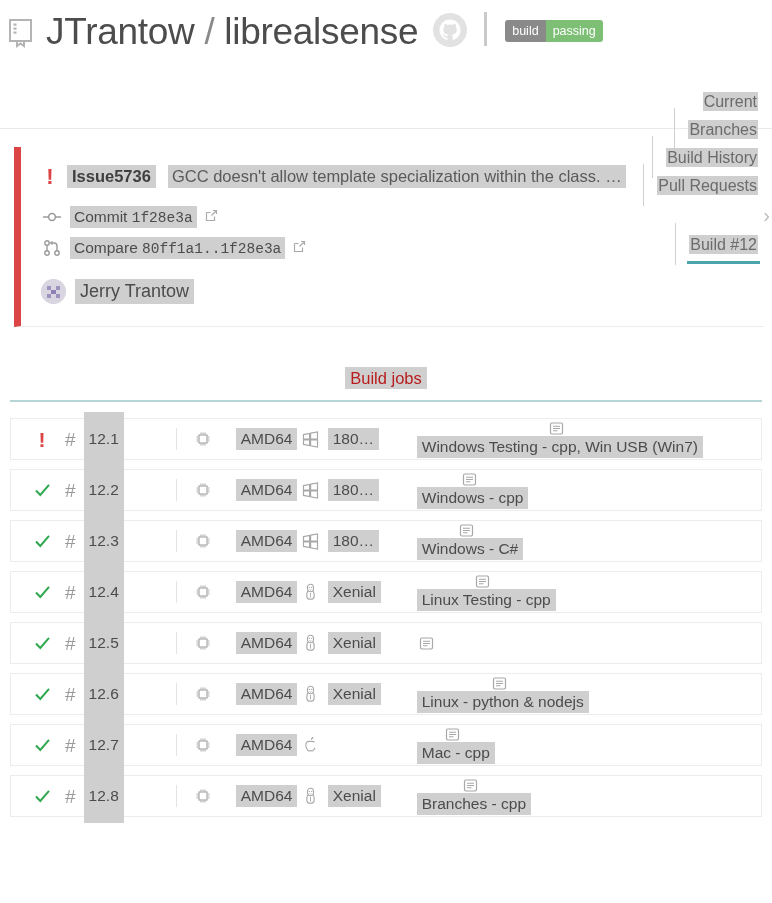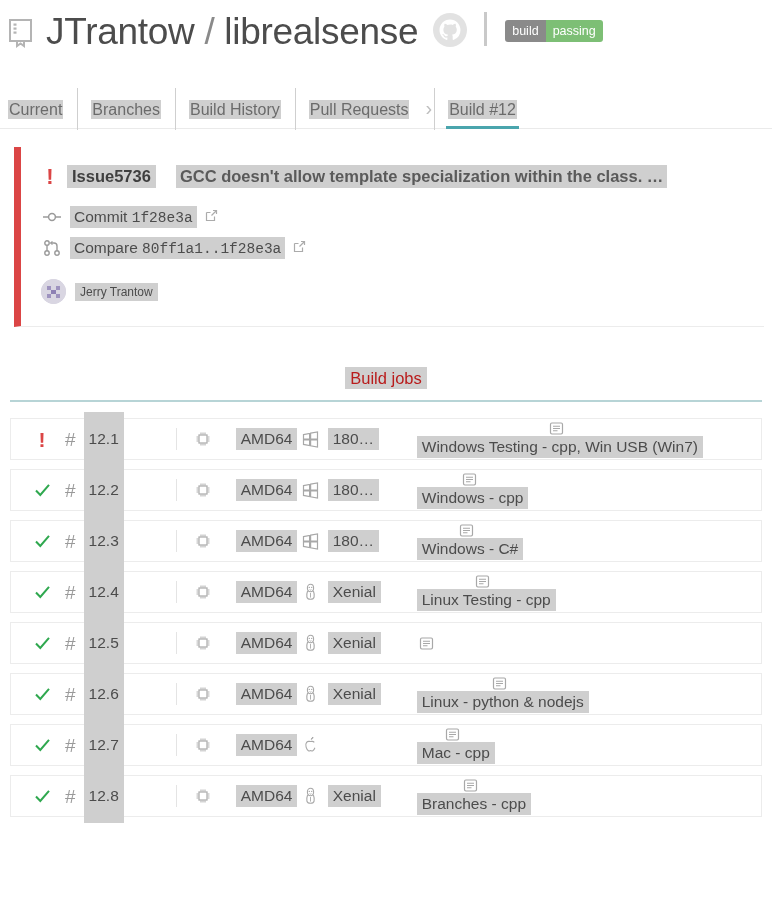--- a/index.html
+++ b/index.html
@@ -77,23 +77,23 @@
     margin-left: 16px;
     margin-top: -4px;
     flex: 0 0 auto;
   }
 
   
   .tabs {
     display: flex;
     align-items: flex-end;
     margin-top: 36px;
-    padding-left: 6px;
     height: 36px;
     position: relative;
+    flex-direction: column;
   }
   .tab {
     position: relative;
     font-size: 16px;
     color: #6b6b6b;
     padding: 0 14px 8px 14px;
     white-space: nowrap;
     line-height: 20px;
   }
   .tab:first-child { padding-left: 2px; }
@@ -160,24 +160,23 @@
     color: #3f3f3f;
     padding: 2px 5px;
     margin-left: 8px;
     white-space: nowrap;
   }
   .commit-msg {
     background: #cfcfcf;
     font-size: 16.5px;
     color: #5a5a5a;
     padding: 2px 4px;
-    margin-left: 20px;
+    margin-left: 12px;
     white-space: nowrap;
     overflow: hidden;
-    font-weight: bold;
   }
 
   .meta-row {
     display: flex;
     align-items: center;
     margin: 0 0 9px 0;
     height: 22px;
   }
   .meta-icon {
     width: 22px;
@@ -213,21 +212,21 @@
     width: 25px;
     height: 25px;
     border-radius: 50%;
     flex: 0 0 auto;
     margin-right: 9px;
     overflow: hidden;
     background: #d6d3e0;
   }
   .author-name {
     background: #cfcfcf;
-    font-size: 12px;
+    font-size: 18px;
     color: #4c4c4c;
     padding: 2px 5px;
     white-space: nowrap;
   }
 
   
   .jobs-heading-wrap {
     text-align: center;
     margin-top: 42px;
   }

